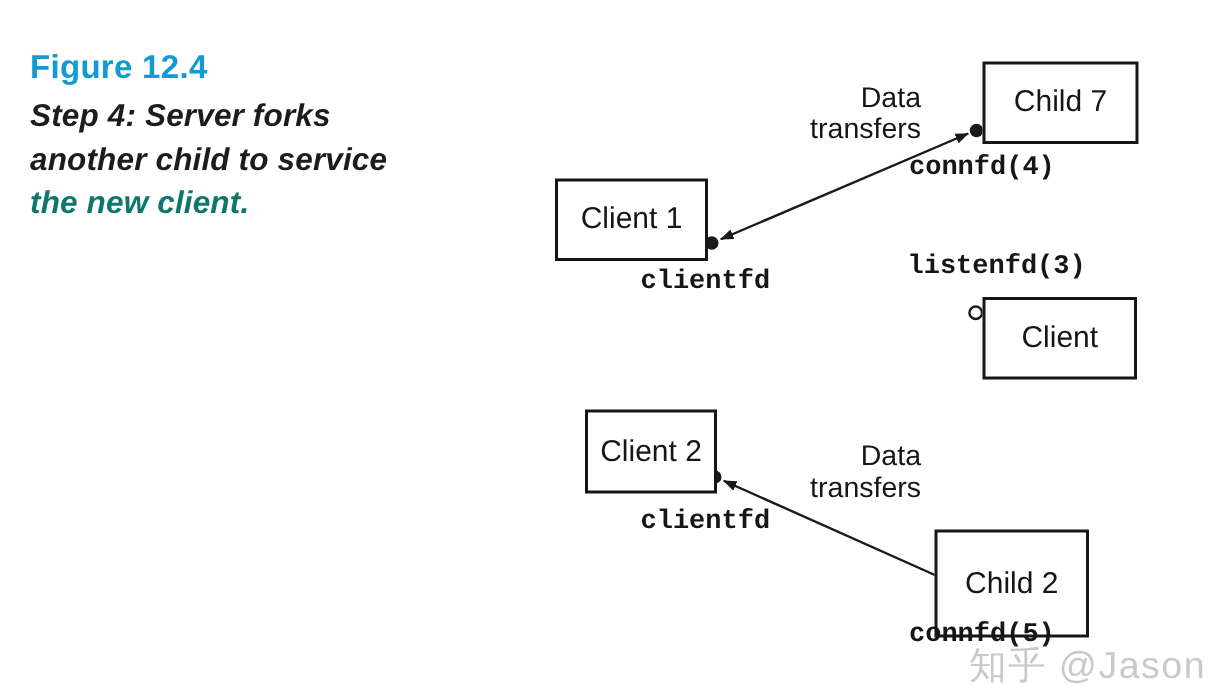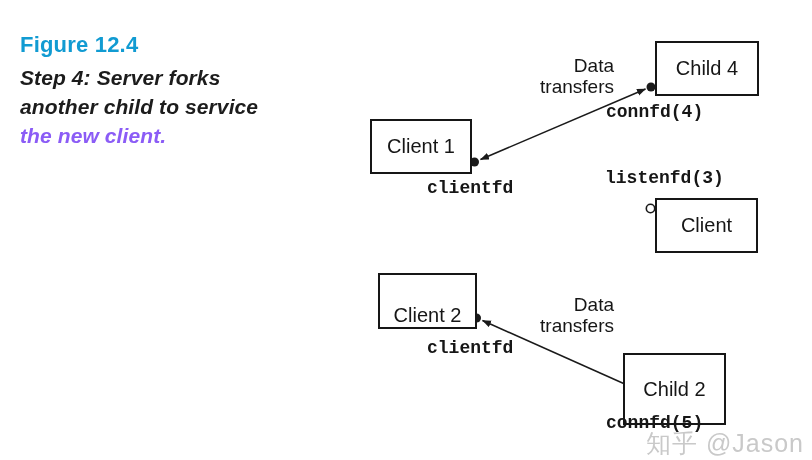--- a/index.html
+++ b/index.html
@@ -47,21 +47,21 @@
     display: flex;
     align-items: center;
     justify-content: center;
     font-size: 20px;
     color: #161616;
     box-sizing: border-box;
   }
   .node-client1 { left: 370px; top: 103px; width: 102px; height: 55px; justify-content: center; }
   .node-child1  { left: 655px; top: 25px;  width: 104px; height: 55px; }
   .node-server  { left: 655px; top: 182px; width: 103px; height: 55px; }
-  .node-client2 { left: 378px; top: 257px; width: 99px; height: 56px; align-items: flex-end; }
+  .node-client2 { left: 390px; top: 257px; width: 88px; height: 56px; }
   .node-child2  { left: 623px; top: 337px; width: 103px; height: 72px; text-align: center; }
 
   
   .fd {
     position: absolute;
     font-family: "Liberation Mono", monospace;
     font-weight: bold;
     font-size: 18px;
     color: #161616;
     white-space: nowrap;
@@ -107,21 +107,21 @@
 </head>
 <body>
 
 <div class="stage">
 
   <div class="caption">
     <div class="fig-label" style="color: rgb(17, 155, 210);">Figure 12.4</div>
     <div class="cap-lines">
       <div class="cap-line" style="color: rgb(28, 28, 28);">Step 4: Server forks</div>
       <div class="cap-line" style="color: rgb(28, 28, 28);">another child to service</div>
-      <div class="cap-line" style="color: #8b5cf6;">the new client.</div>
+      <div class="cap-line" style="color: #0f766e;">the new client.</div>
     </div>
   </div>
 
   <svg class="overlay" viewBox="0 0 812 460" xmlns="http://www.w3.org/2000/svg">
     <defs>
       <marker id="arr" markerWidth="10" markerHeight="8" refX="8.5" refY="3.5" orient="auto-start-reverse" markerUnits="userSpaceOnUse">
         <path d="M0,0 L9,3.5 L0,7 Z" fill="#1a1a1a"></path>
       </marker>
     </defs>
 
@@ -133,21 +133,21 @@
     <circle cx="476.5" cy="302" r="4.5" fill="#1a1a1a"></circle>
     <circle cx="652" cy="380" r="4.5" fill="#1a1a1a"></circle>
 
     <circle cx="650.5" cy="192.5" r="4.2" fill="#ffffff" stroke="#1a1a1a" stroke-width="1.6"></circle>
   </svg>
 
   <div class="node node-client1">
     <span>Client 1</span>
   </div>
   <div class="node node-child1">
-    <span>Child 4</span>
+    <span>Child 7</span>
   </div>
   <div class="node node-server">
     <span>Client</span>
   </div>
   <div class="node node-client2">
     <span>Client 2</span>
   </div>
   <div class="node node-child2">
     <span>Child 2</span>
   </div>

